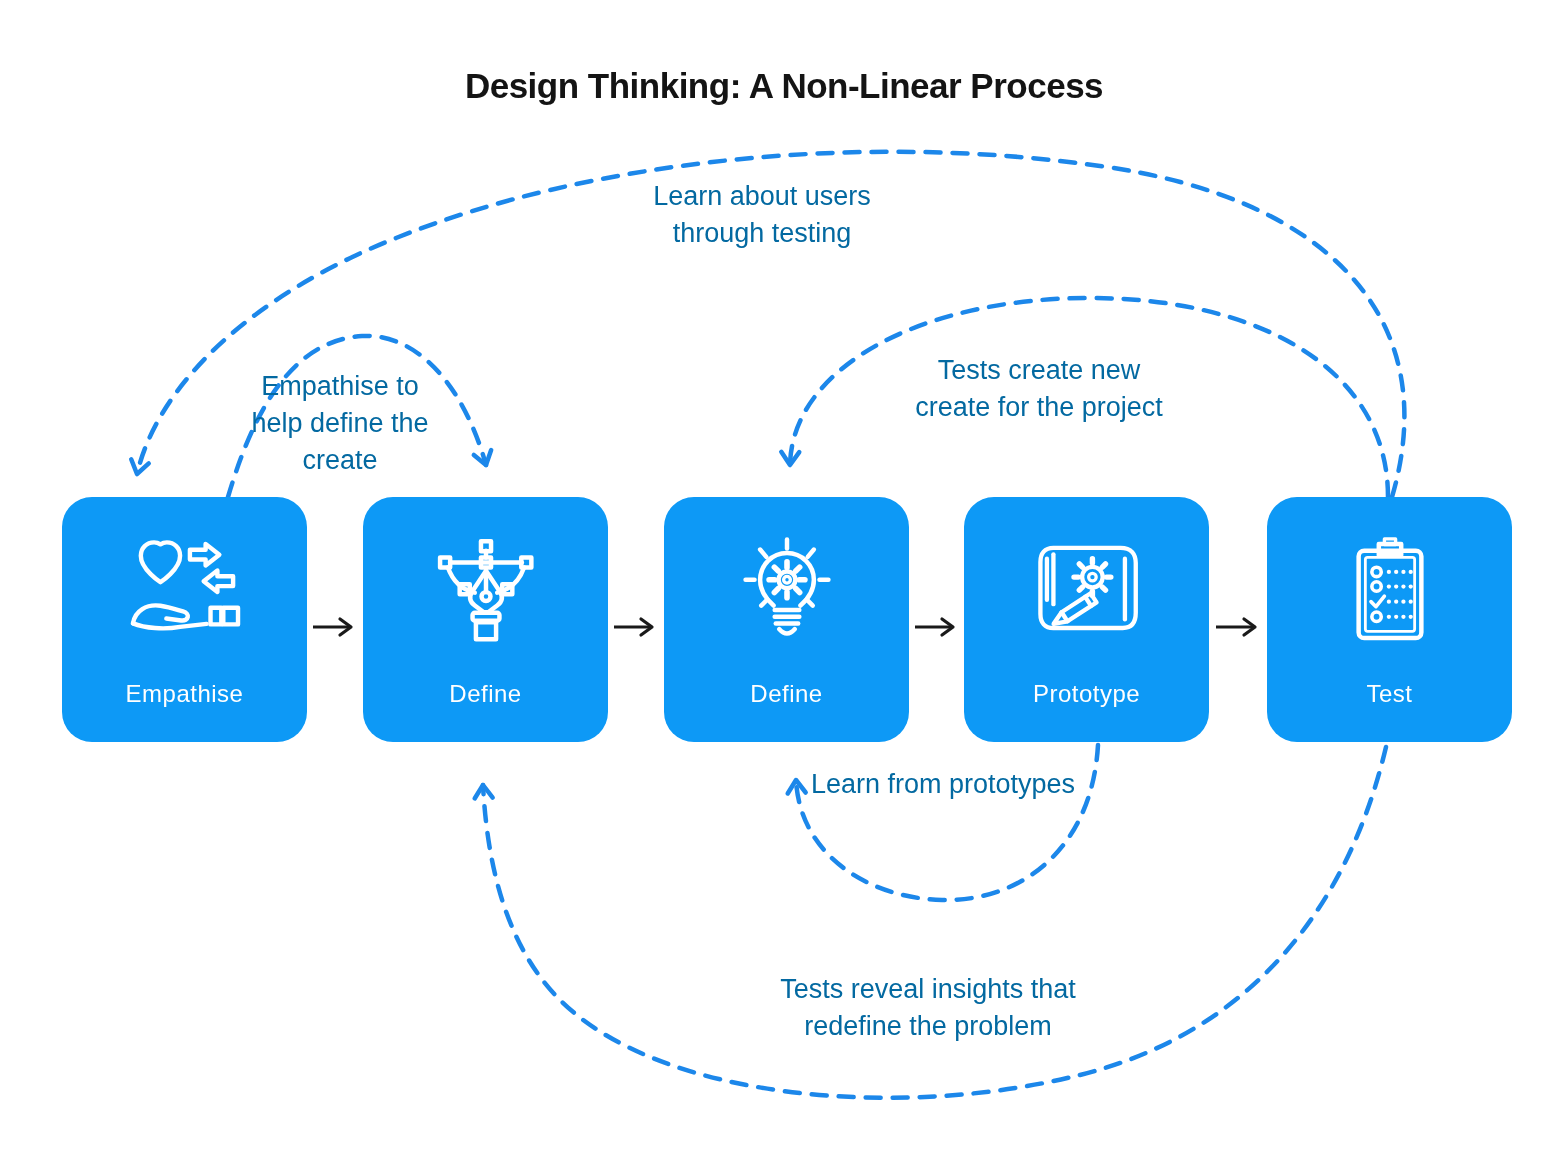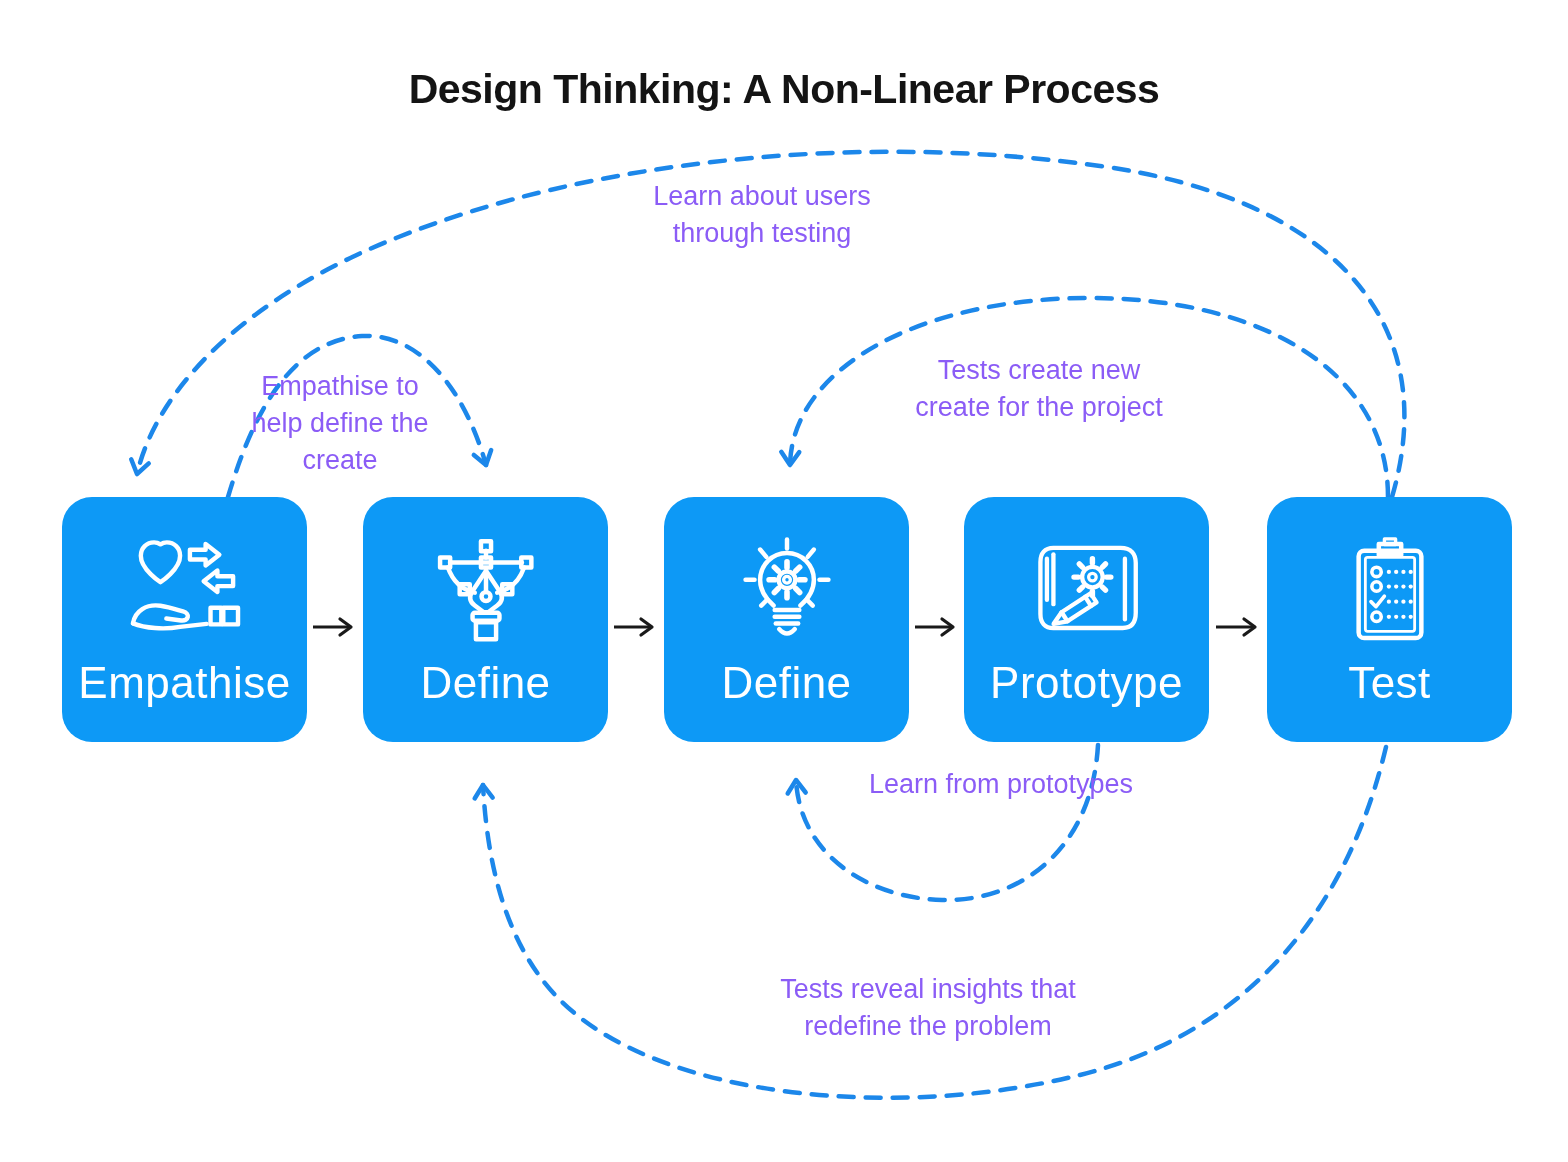--- a/index.html
+++ b/index.html
@@ -1,24 +1,24 @@
 <!DOCTYPE html>
 <html><head>
 <meta charset="utf-8">
 <style>
   html,body{margin:0;padding:0;background:#ffffff;}
   body{width:1568px;height:1162px;position:relative;font-family:"Liberation Sans",sans-serif;overflow:hidden;}
   .stage{position:absolute;top:497px;width:245px;height:245px;background:#0D99F6;border-radius:30px;}
   .stage-label{position:absolute;left:0;right:0;bottom:34px;text-align:center;color:#ffffff;
-    font-size:44px;font-weight:400;letter-spacing:.5px;}
+    font-size:24px;font-weight:400;letter-spacing:.5px;}
   .stage-icon{position:absolute;top:40px;left:50%;transform:translateX(-50%);}
-  .annot{position:absolute;transform:translateX(-50%);text-align:center;color:#8b5cf6;
+  .annot{position:absolute;transform:translateX(-50%);text-align:center;color:#0369a1;
     font-size:27px;line-height:37px;font-weight:400;white-space:nowrap;}
   .title{position:absolute;left:0;right:0;top:66px;text-align:center;color:#141414;
-    font-size:41px;font-weight:700;letter-spacing:-0.5px;}
+    font-size:35px;font-weight:700;letter-spacing:-0.5px;}
   svg.overlay{position:absolute;left:0;top:0;pointer-events:none;}
   .dashed{stroke:#1C87EA;stroke-width:4.5;fill:none;stroke-dasharray:15 12;stroke-linecap:round;}
   .flow{stroke:#1a1a1a;stroke-width:3.2;fill:none;}
 </style>
 </head>
 <body>
 
 <div class="title">Design Thinking: A Non-Linear Process</div>
 
 <svg class="overlay" width="1568" height="1162" viewBox="0 0 1568 1162">
@@ -177,20 +177,20 @@
   <div>Empathise to</div>
   <div>help define the</div>
   <div>create</div>
 </div>
 
 <div class="annot" style="left:1039px;top:352px">
   <div>Tests create new</div>
   <div>create for the project</div>
 </div>
 
-<div class="annot" style="left:1001px;top:766px">
+<div class="annot" style="left:943px;top:766px">
   <div>Learn from prototypes</div>
 </div>
 
 <div class="annot" style="left:928px;top:971px">
   <div>Tests reveal insights that</div>
   <div>redefine the problem</div>
 </div>
 
 </body></html>

